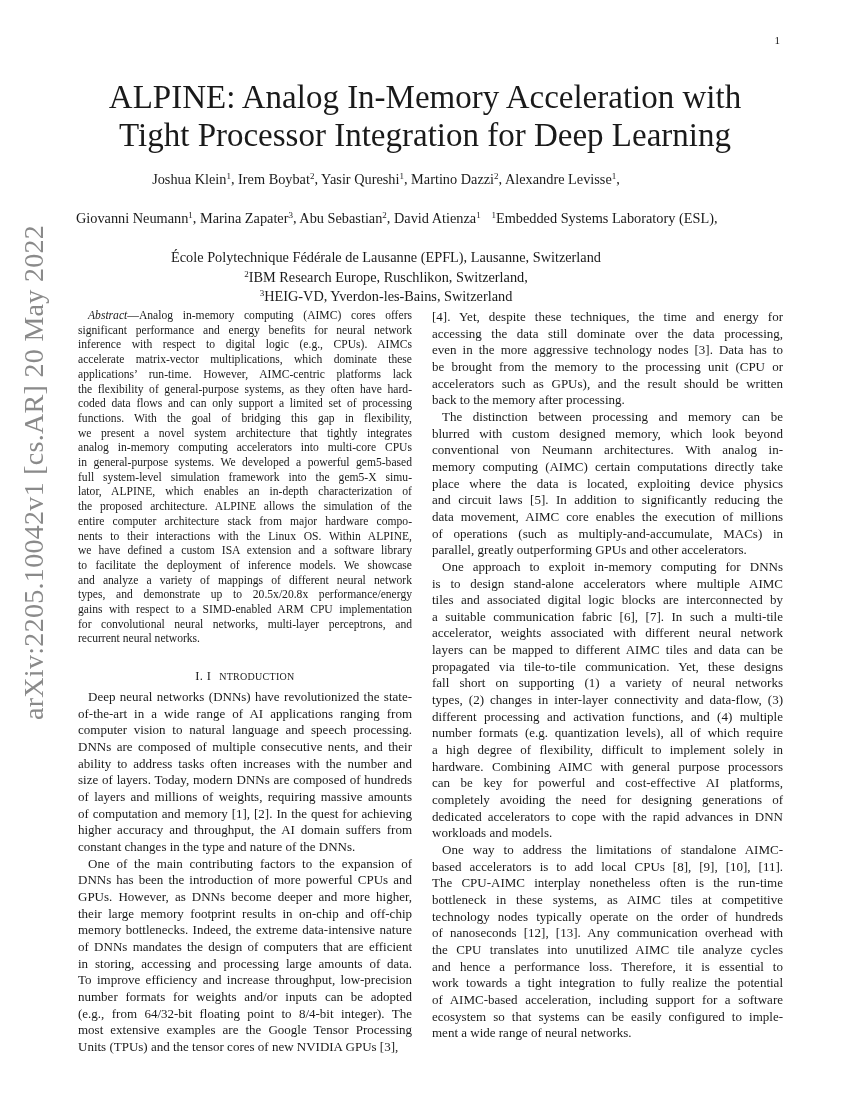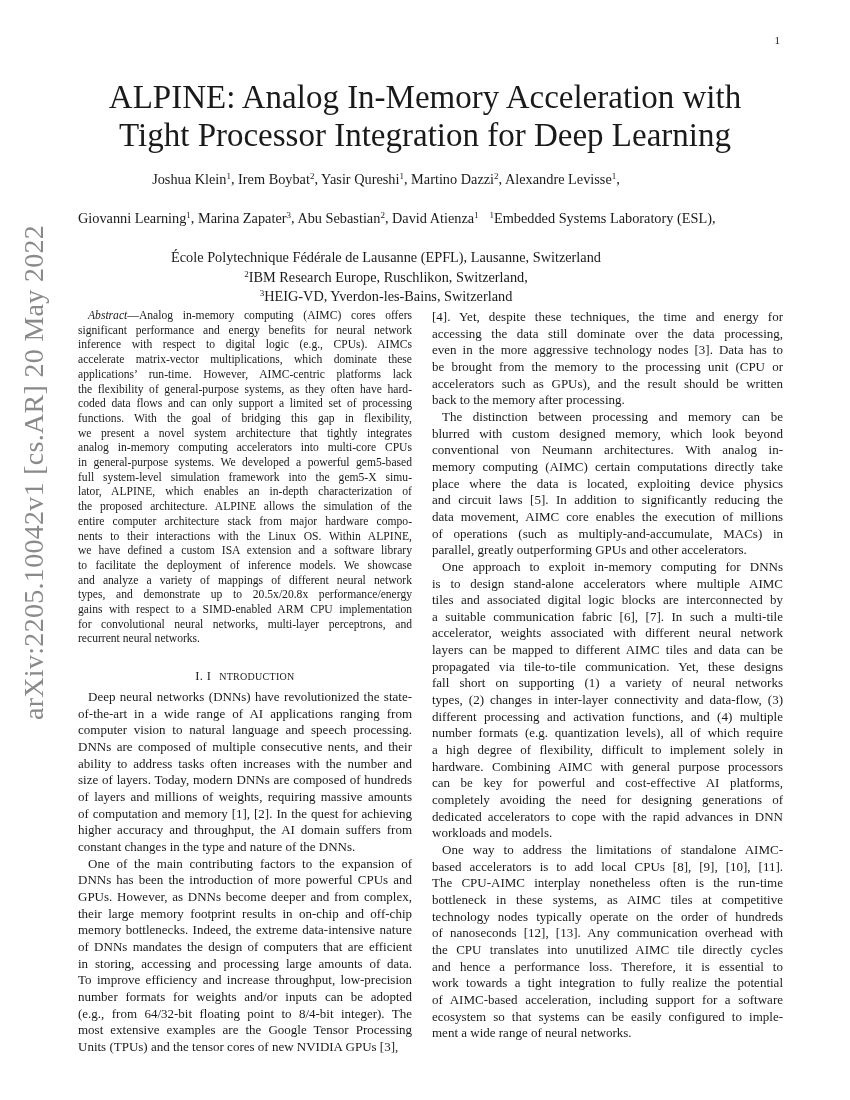--- a/index.html
+++ b/index.html
@@ -35,21 +35,21 @@
   <h1 class="title" style="margin:0;font-weight:normal;">
     <span class="line">ALPINE: Analog In-Memory Acceleration with</span>
     <span class="line">Tight Processor Integration for Deep Learning</span>
   </h1>
 
   <div class="authors">
     <span class="line">
       <span>Joshua Klein</span><sup>1</sup><span>, </span><span>Irem Boybat</span><sup>2</sup><span>, </span><span>Yasir Qureshi</span><sup>1</sup><span>, </span><span>Martino Dazzi</span><sup>2</sup><span>, </span><span>Alexandre Levisse</span><sup>1</sup><span>,</span>
     </span>
     <span class="line" style="white-space:pre;">
-      <span>Giovanni Learning</span><sup>1</sup><span>, </span><span>Marina Zapater</span><sup>3</sup><span>, </span><span>Abu Sebastian</span><sup>2</sup><span>, </span><span>David Atienza</span><sup>1</sup><span>   </span><sup>1</sup><span>Embedded Systems Laboratory (ESL),</span>
+      <span>Giovanni Neumann</span><sup>1</sup><span>, </span><span>Marina Zapater</span><sup>3</sup><span>, </span><span>Abu Sebastian</span><sup>2</sup><span>, </span><span>David Atienza</span><sup>1</sup><span>   </span><sup>1</sup><span>Embedded Systems Laboratory (ESL),</span>
     </span>
     <span class="line"><span>École Polytechnique Fédérale de Lausanne (EPFL), Lausanne, Switzerland</span></span>
     <span class="line"><sup>2</sup><span>IBM Research Europe, Ruschlikon, Switzerland,</span></span>
     <span class="line"><sup>3</sup><span>HEIG-VD, Yverdon-les-Bains, Switzerland</span></span>
   </div>
 
   <div class="col col-left">
     <div class="abstract" id="abstract-box">
         <span class="ln indent"><span class="lbl">Abstract</span><span>—Analog in-memory computing (AIMC) cores offers</span></span>
         <span class="ln">significant performance and energy benefits for neural network</span>
@@ -87,21 +87,21 @@
           <span class="ln">ability to address tasks often increases with the number and</span>
           <span class="ln">size of layers. Today, modern DNNs are composed of hundreds</span>
           <span class="ln">of layers and millions of weights, requiring massive amounts</span>
           <span class="ln">of computation and memory [1], [2]. In the quest for achieving</span>
           <span class="ln">higher accuracy and throughput, the AI domain suffers from</span>
           <span class="ln last">constant changes in the type and nature of the DNNs.</span>
         </div>
         <div>
           <span class="ln indent">One of the main contributing factors to the expansion of</span>
           <span class="ln">DNNs has been the introduction of more powerful CPUs and</span>
-          <span class="ln">GPUs. However, as DNNs become deeper and from complex,</span>
+          <span class="ln">GPUs. However, as DNNs become deeper and more higher,</span>
           <span class="ln">their large memory footprint results in on-chip and off-chip</span>
           <span class="ln">memory bottlenecks. Indeed, the extreme data-intensive nature</span>
           <span class="ln">of DNNs mandates the design of computers that are efficient</span>
           <span class="ln">in storing, accessing and processing large amounts of data.</span>
           <span class="ln">To improve efficiency and increase throughput, low-precision</span>
           <span class="ln">number formats for weights and/or inputs can be adopted</span>
           <span class="ln">(e.g., from 64/32-bit floating point to 8/4-bit integer). The</span>
           <span class="ln">most extensive examples are the Google Tensor Processing</span>
           <span class="ln last">Units (TPUs) and the tensor cores of new NVIDIA GPUs [3],</span>
         </div>
@@ -148,21 +148,21 @@
           <span class="ln">dedicated accelerators to cope with the rapid advances in DNN</span>
           <span class="ln last">workloads and models.</span>
         </div>
         <div>
           <span class="ln indent">One way to address the limitations of standalone AIMC-</span>
           <span class="ln">based accelerators is to add local CPUs [8], [9], [10], [11].</span>
           <span class="ln">The CPU-AIMC interplay nonetheless often is the run-time</span>
           <span class="ln">bottleneck in these systems, as AIMC tiles at competitive</span>
           <span class="ln">technology nodes typically operate on the order of hundreds</span>
           <span class="ln">of nanoseconds [12], [13]. Any communication overhead with</span>
-          <span class="ln">the CPU translates into unutilized AIMC tile directly cycles</span>
+          <span class="ln">the CPU translates into unutilized AIMC tile analyze cycles</span>
           <span class="ln">and hence a performance loss. Therefore, it is essential to</span>
           <span class="ln">work towards a tight integration to fully realize the potential</span>
           <span class="ln">of AIMC-based acceleration, including support for a software</span>
           <span class="ln">ecosystem so that systems can be easily configured to imple-</span>
           <span class="ln last">ment a wide range of neural networks.</span>
         </div>
       </div>
   </div>
 
 </div>

